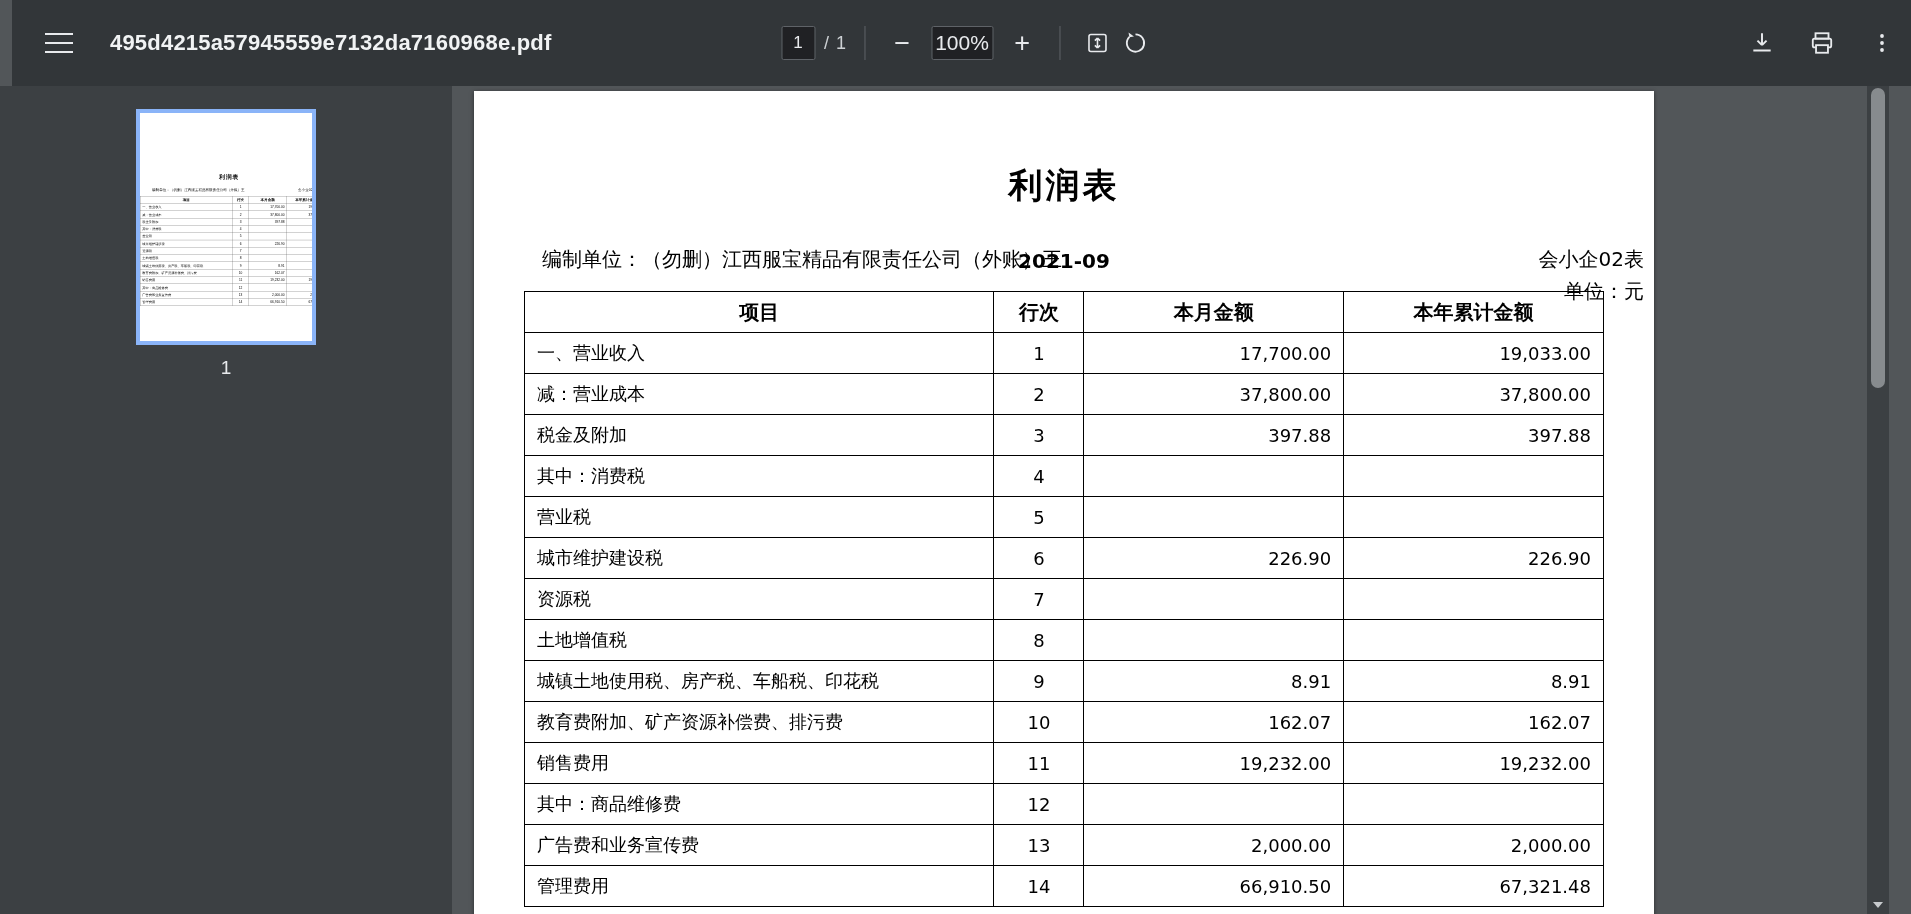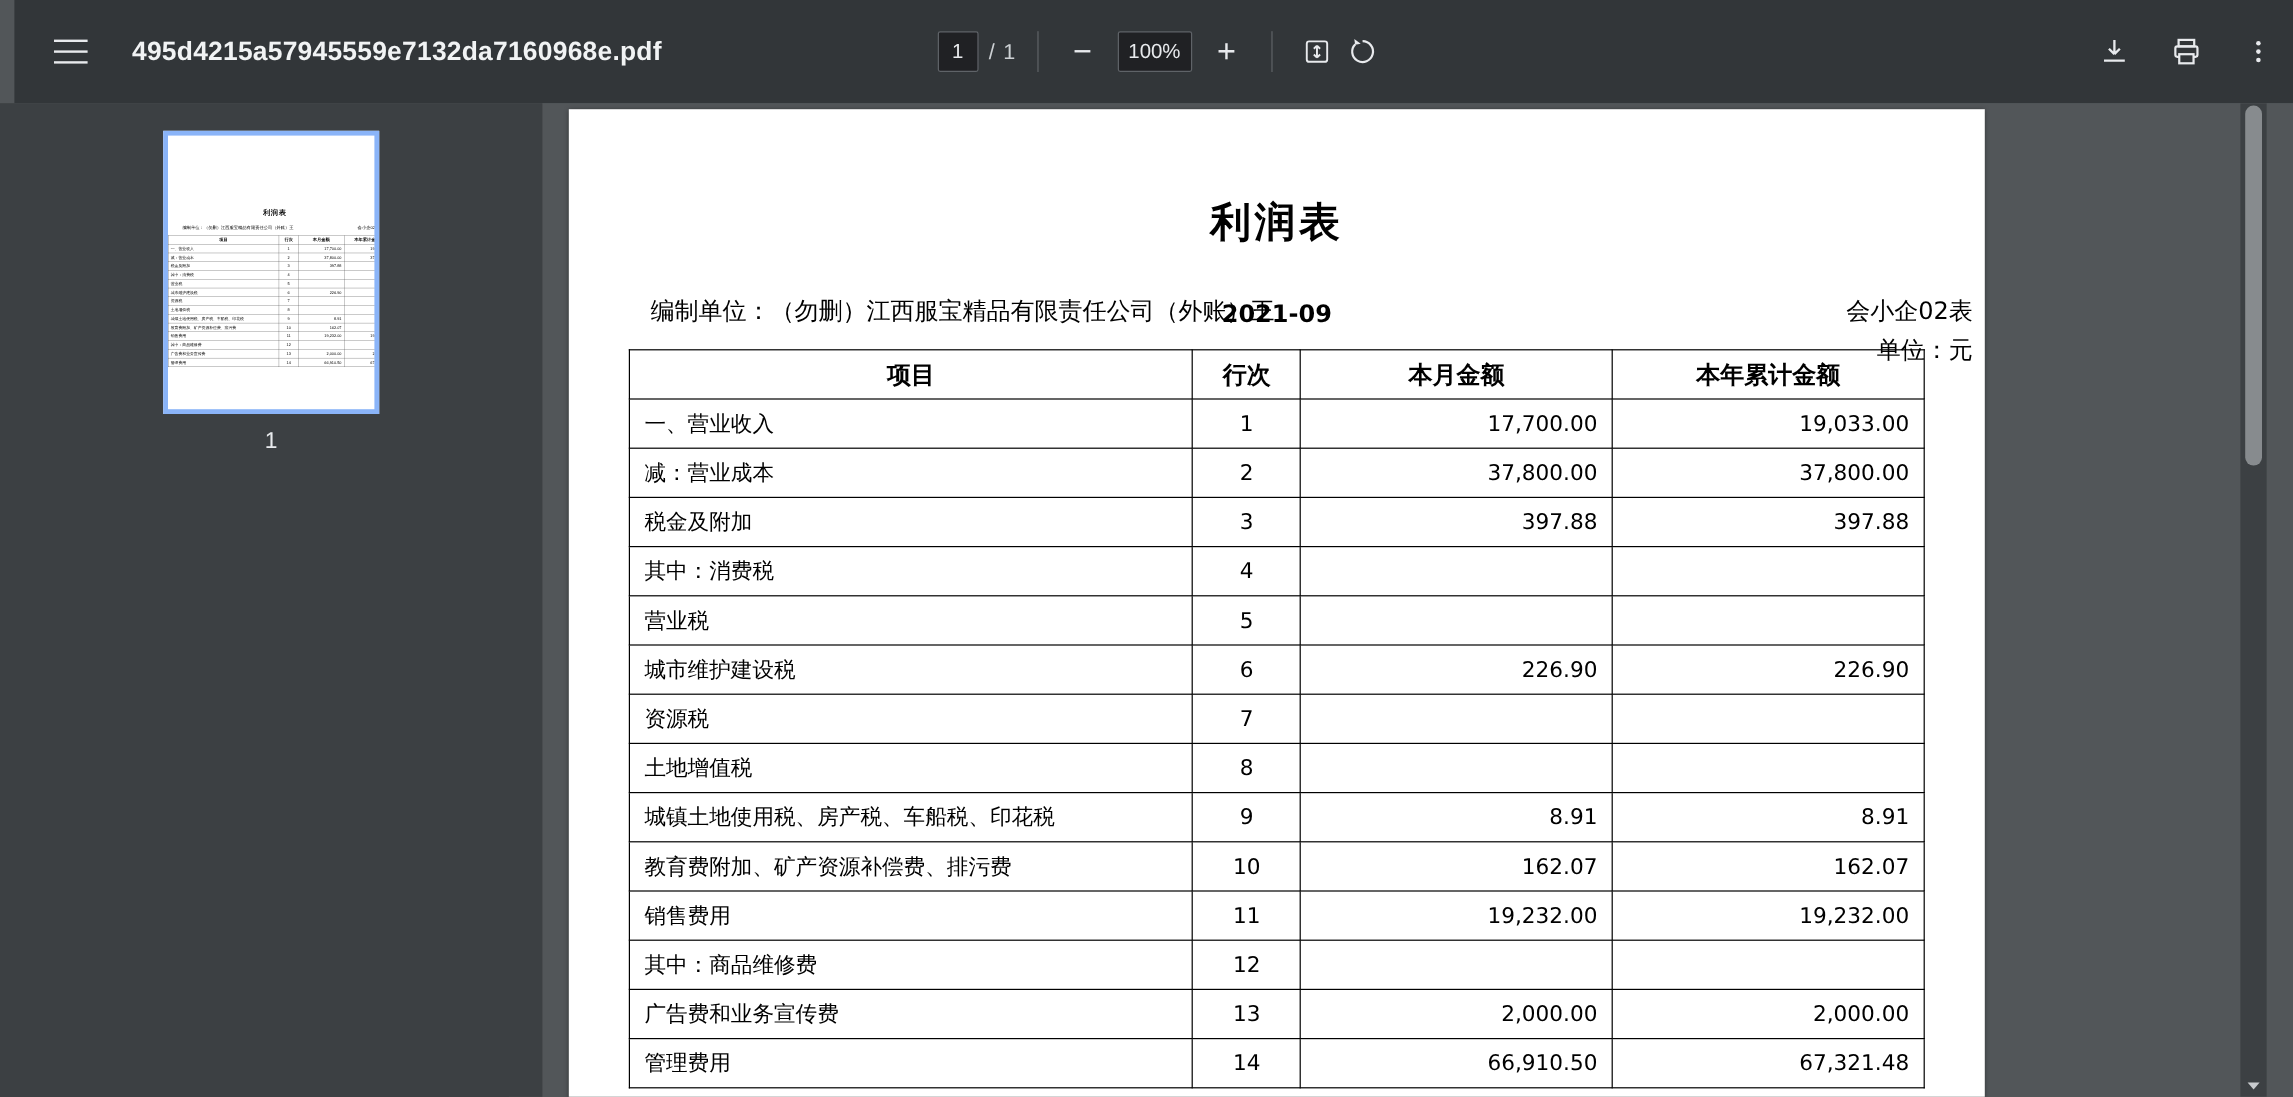--- a/index.html
+++ b/index.html
@@ -52,21 +52,21 @@
   .icon-btn {
     width: 38px; height: 38px;
     display: flex; align-items: center; justify-content: center;
     cursor: pointer; border-radius: 4px; color: #e8eaed;
   }
   #zoom-level {
     min-width: 62px; height: 34px;
     background: #202124; color: #e8eaed;
     border: 1px solid #5f6368; border-radius: 2px;
     display: flex; align-items: center; justify-content: center;
-    font-size: 17px; margin: 0 10px;
+    font-size: 21px; margin: 0 10px;
   }
   #right-controls {
     position: absolute; right: 22px;
     display: flex; align-items: center; gap: 22px;
   }
   .plus-minus { font-size: 27px; line-height: 1; }
 
   
   #content {
     position: absolute; top: 86px; left: 0;

